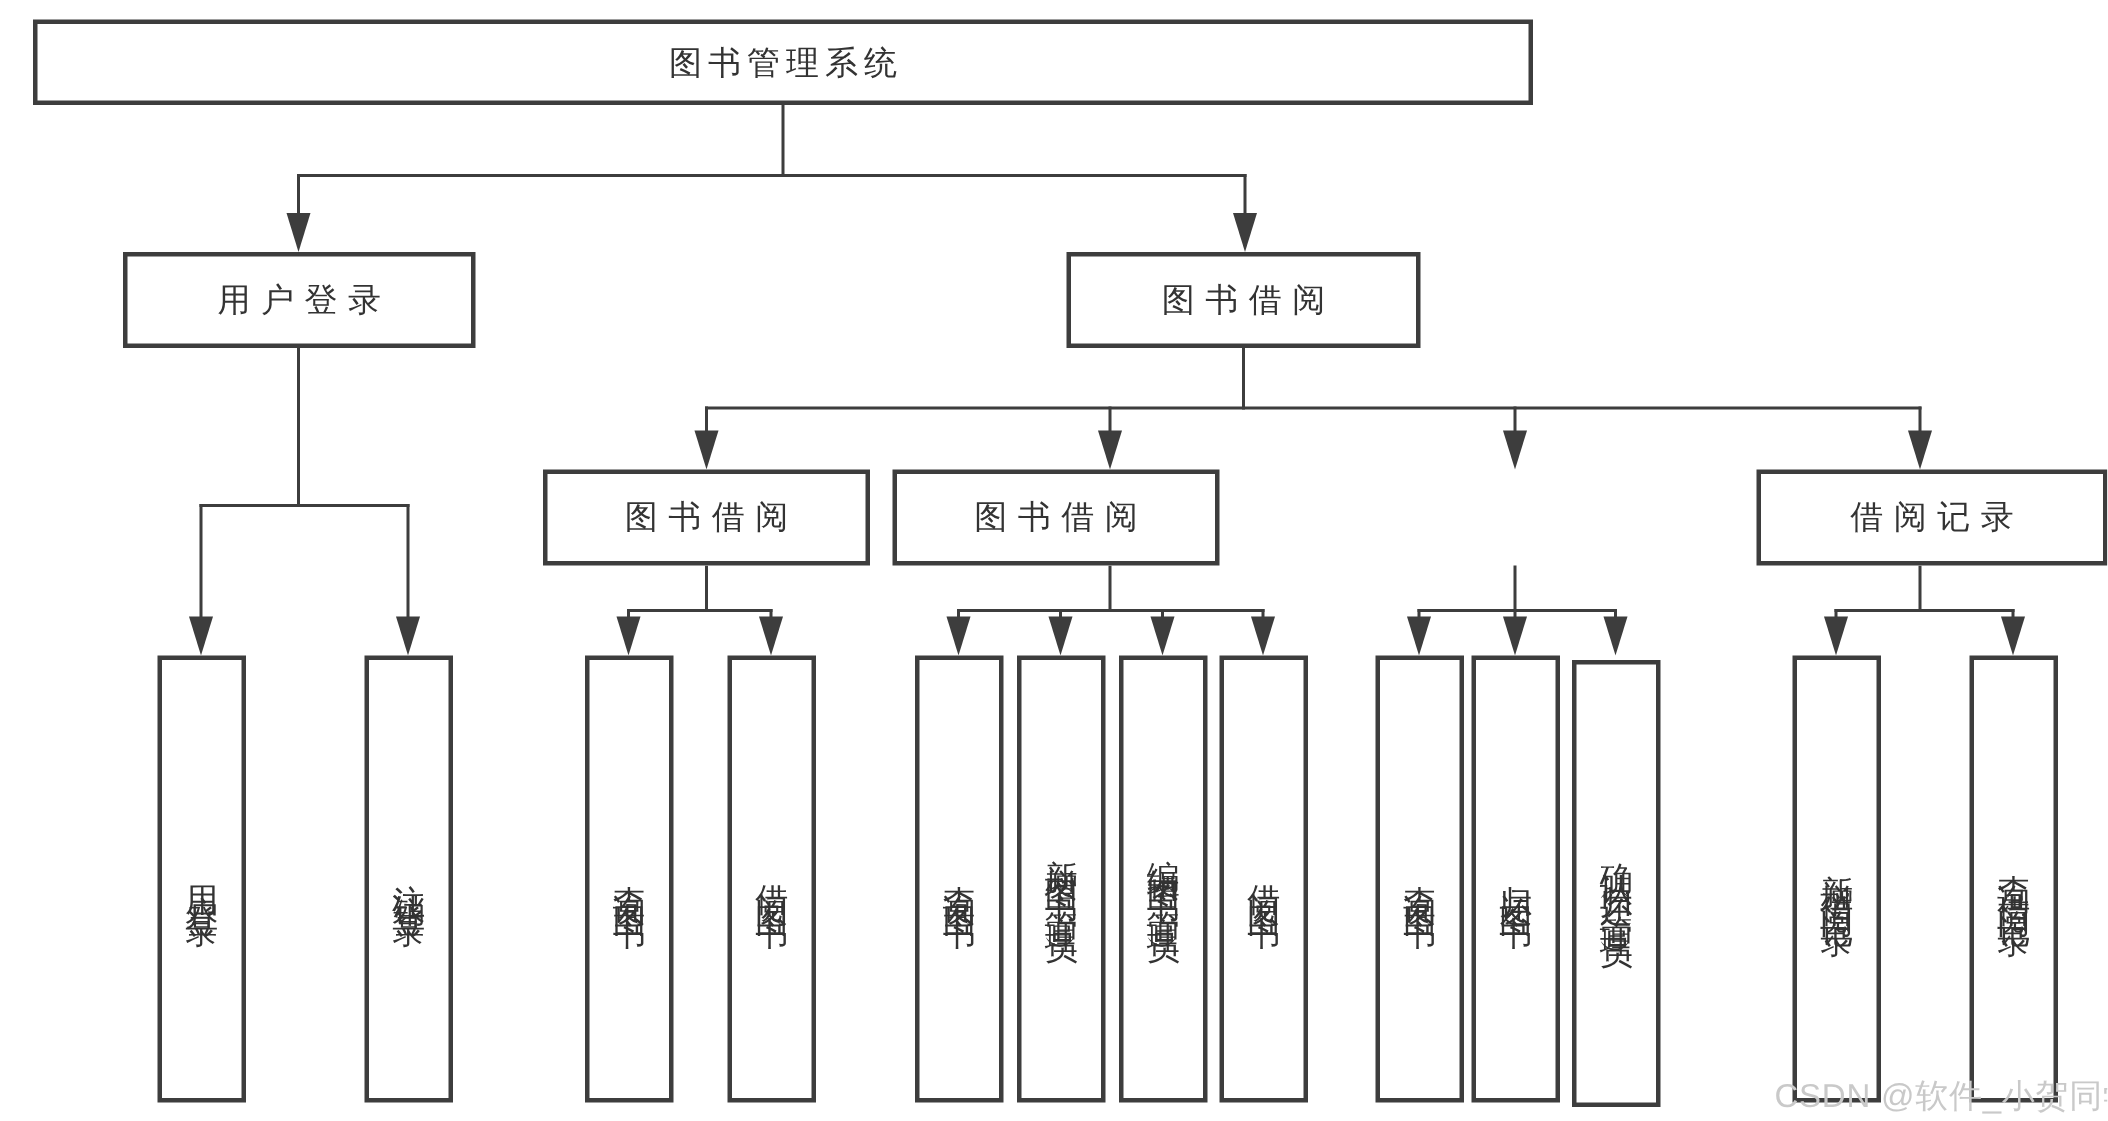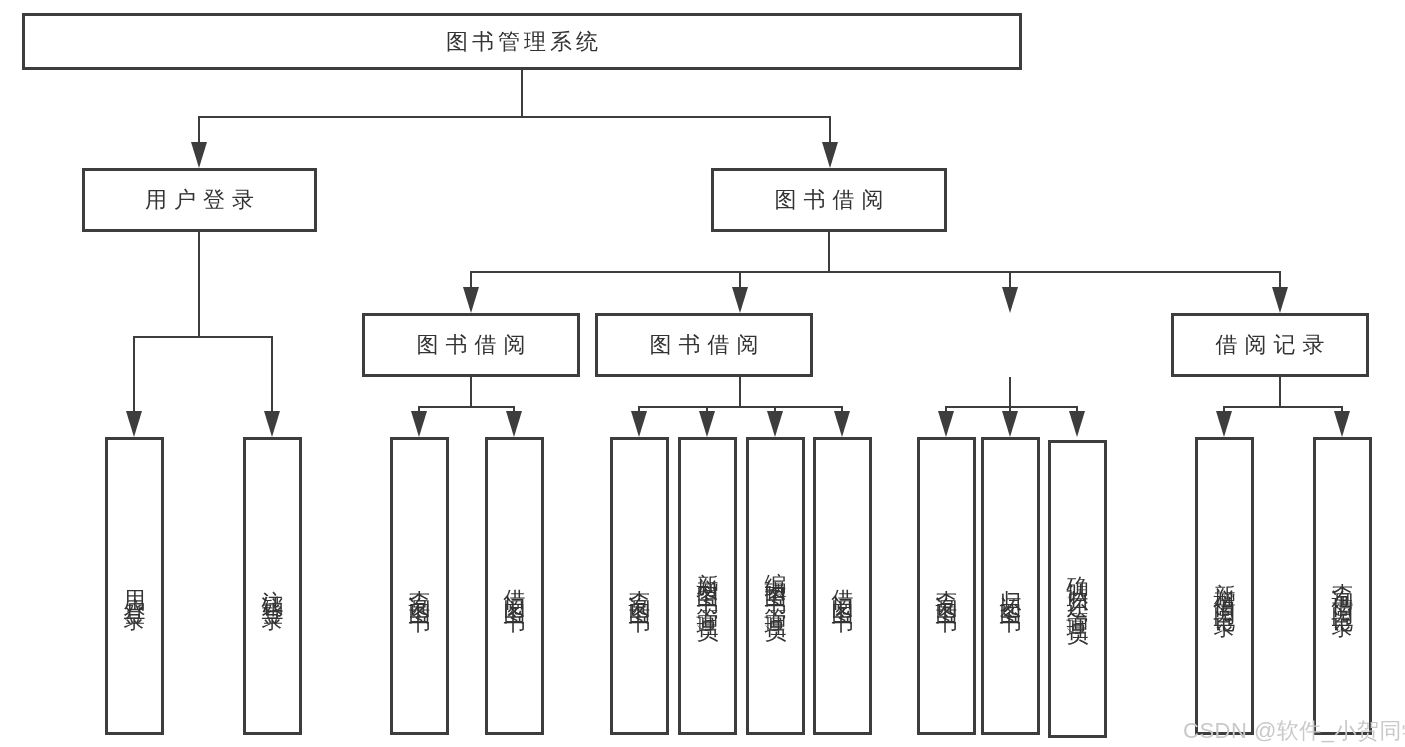--- a/index.html
+++ b/index.html
@@ -134,21 +134,21 @@
   <div class="hbox" style="left:711px;top:168px;width:236px;height:64px">
     <span>图书借阅</span>
   </div>
 
   <div class="hbox" style="left:362px;top:313px;width:218px;height:64px">
     <span>图书借阅</span>
   </div>
   <div class="hbox" style="left:595px;top:313px;width:218px;height:64px">
     <span>图书借阅</span>
   </div>
-  <div class="hbox" style="left:1171px;top:313px;width:198px;height:64px">
+  <div class="hbox" style="left:1171px;top:313px;width:234px;height:64px">
     <span>借阅记录</span>
   </div>
 
   <div class="vbox" style="left:105px;top:437px">
     <span>用户登录</span>
   </div>
   <div class="vbox" style="left:243px;top:437px">
     <span>注销登录</span>
   </div>
 

